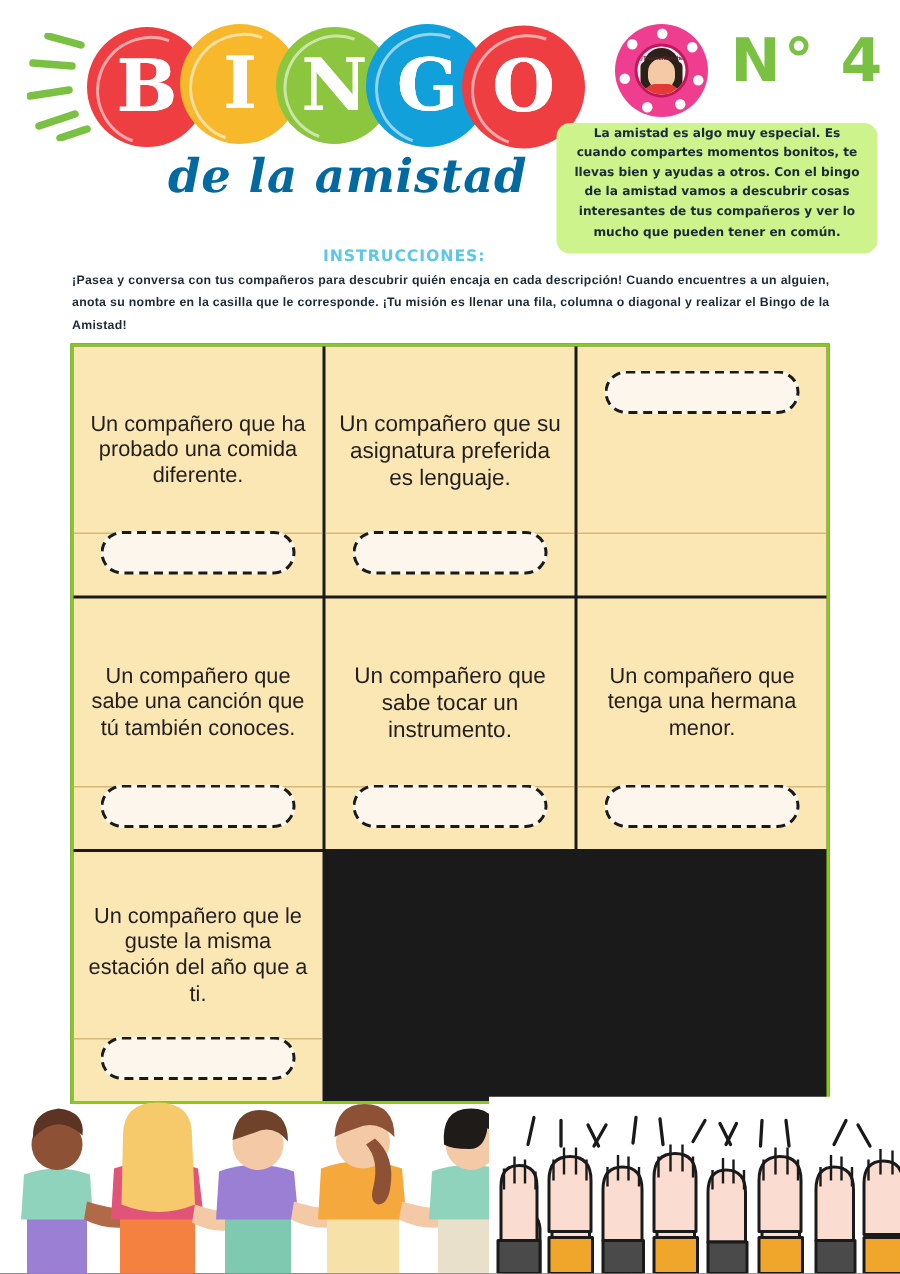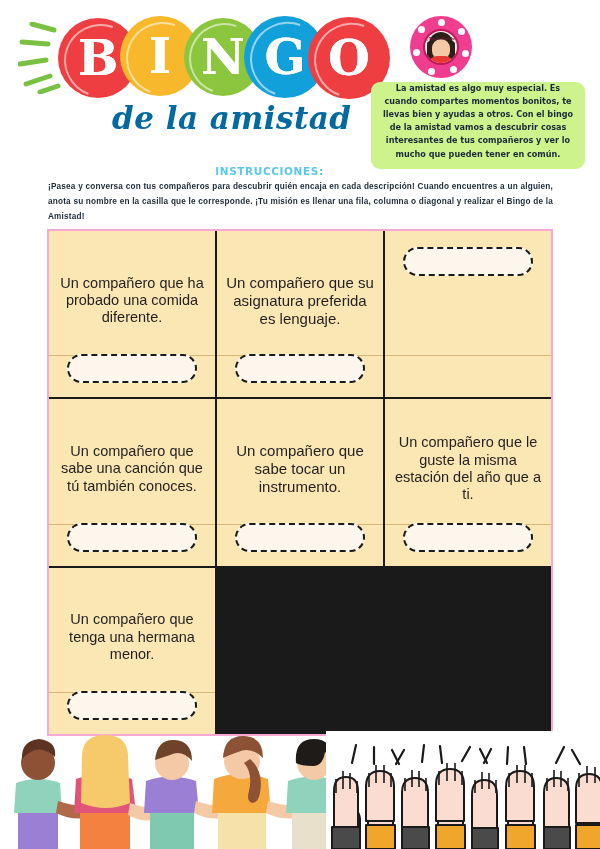--- a/index.html
+++ b/index.html
@@ -221,21 +221,21 @@
     position: absolute;
     left: 47px;
     top: 229px;
     width: 506px;
     height: 507px;
     display: grid;
     grid-template-columns: repeat(3, 1fr);
     grid-template-rows: repeat(3, 1fr);
     background: #1a1a1a;
     gap: 2px;
-    border: 2px solid #f9a8d4;
+    border: 2px solid #84cc16;
   }
 
   .cell {
     background: #fae7b4;
     position: relative;
     display: flex;
     flex-direction: column;
     align-items: center;
     justify-content: flex-start;
     padding: 16px 9px 10px 9px;
@@ -324,20 +324,21 @@
     <div class="badge-inner">
       <div class="badge-text">@TeacherSanchez</div>
       <div class="face-hair"></div>
       <div class="face-hair-b"></div>
       <div class="face-hair-c"></div>
       <div class="face-skin"></div>
       <div class="face-body"></div>
     </div>
   </div>
 
+  <div class="number-label">N° 4</div>
 </div>
 
 <div class="info-box">La amistad es algo muy especial. Es cuando compartes momentos bonitos, te llevas bien y ayudas a otros. Con el bingo de la amistad vamos a descubrir cosas interesantes de tus compañeros y ver lo mucho que pueden tener en común.</div>
 
 <div class="instr-title">INSTRUCCIONES:</div>
 <div class="instr-body">¡Pasea y conversa con tus compañeros para descubrir quién encaja en cada descripción! Cuando encuentres a un alguien, anota su nombre en la casilla que le corresponde. ¡Tu misión es llenar una fila, columna o diagonal y realizar el Bingo de la Amistad!</div>
 
 <div class="grid">
 
   <div class="cell">
@@ -365,27 +366,27 @@
   </div>
 
 
   <div class="cell">
     <div class="cell-text fs-md">Un compañero que sabe tocar un instrumento.</div>
     <div class="write-line"></div>
     <div class="name-blank"></div>
   </div>
 
   <div class="cell">
+    <div class="cell-text fs-sm">Un compañero que tenga una hermana menor.</div>
+    <div class="write-line"></div>
+    <div class="name-blank"></div>
+  </div>
+
+  <div class="cell">
     <div class="cell-text fs-sm">Un compañero que le guste la misma estación del año que a ti.</div>
-    <div class="write-line"></div>
-    <div class="name-blank"></div>
-  </div>
-
-  <div class="cell">
-    <div class="cell-text fs-sm">Un compañero que tenga una hermana menor.</div>
     <div class="write-line"></div>
     <div class="name-blank"></div>
   </div>
 
 </div>
 
 <svg class="illustration" viewBox="0 0 600 118">
 
   <g>
 

